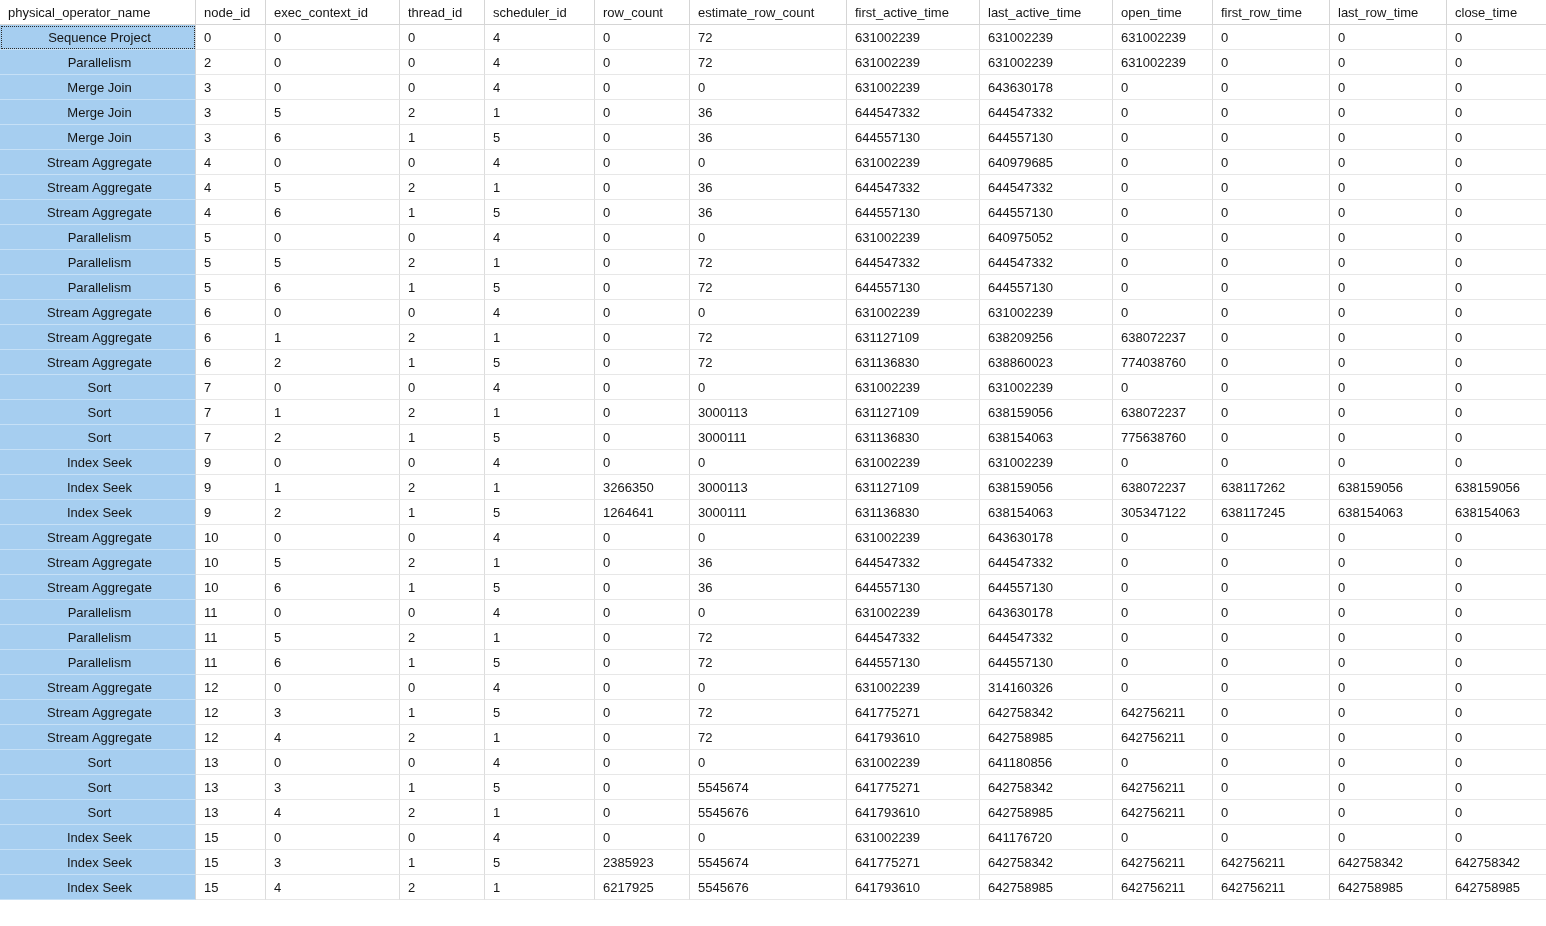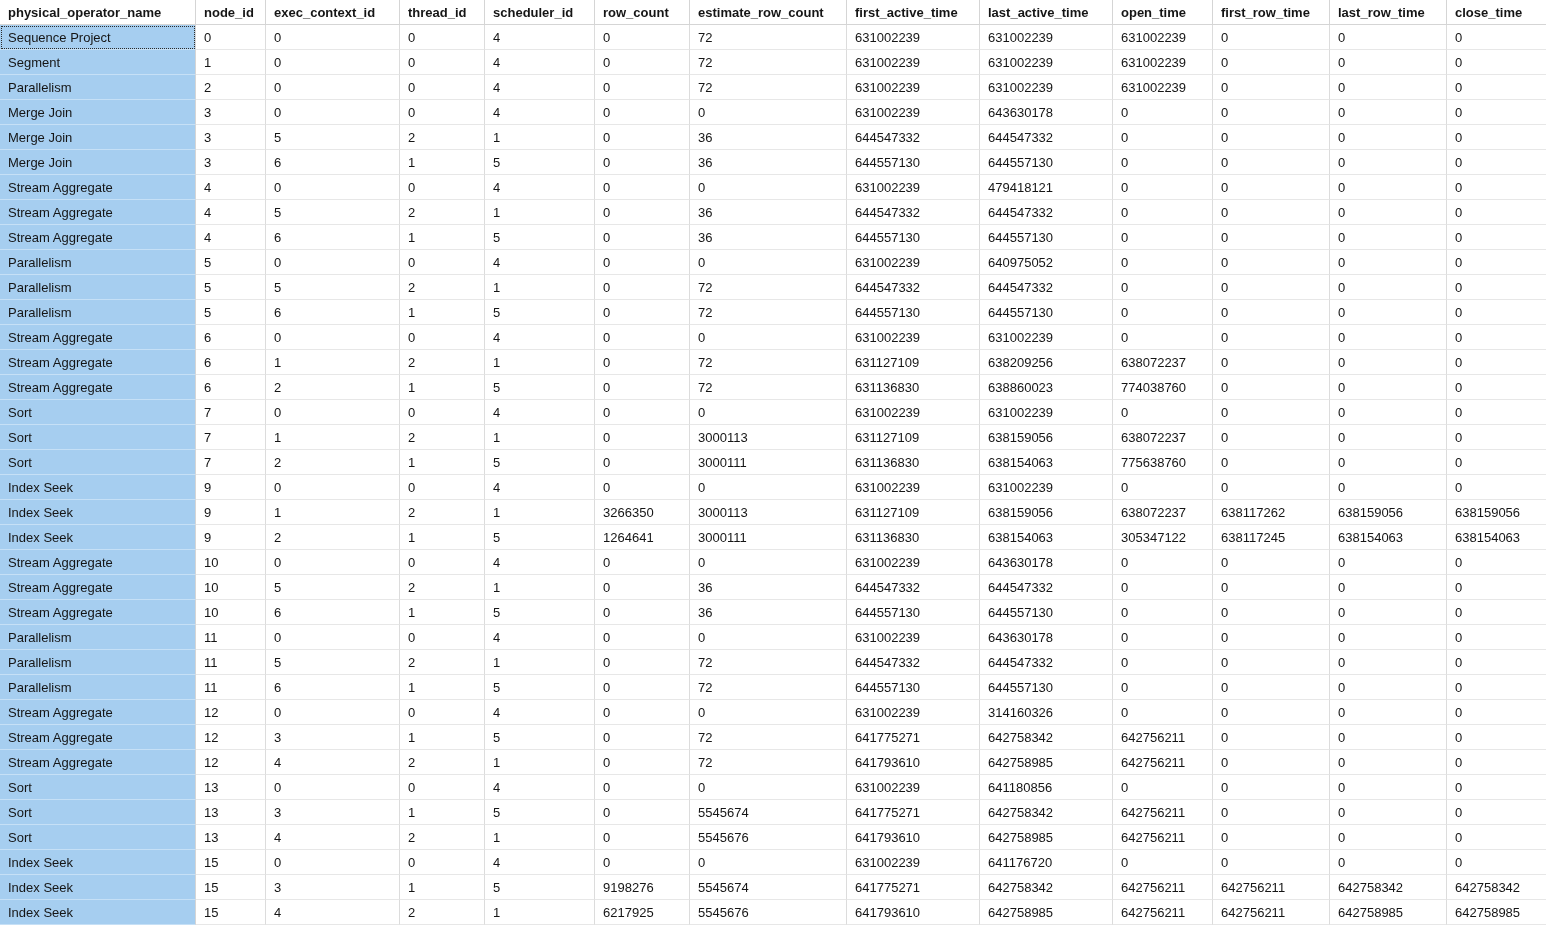--- a/index.html
+++ b/index.html
@@ -18,21 +18,21 @@
   table.results {
     border-collapse: separate;
     border-spacing: 0;
     table-layout: fixed;
     width: 1546px;
     font-size: 13px;
     color: #151515;
   }
   table.results th {
     height: 25px;
-    font-weight: bold;
+    font-weight: normal;
     text-align: left;
     padding: 0 4px 0 8px;
     background: #ffffff;
     border-right: 1px solid #d5d5d5;
     border-bottom: 1px solid #d5d5d5;
     white-space: nowrap;
     overflow: hidden;
     cursor: default;
   }
   table.results th:last-child { border-right: none; }
@@ -44,20 +44,21 @@
     border-bottom: 1px solid #e7e7e7;
     white-space: nowrap;
     overflow: hidden;
     cursor: default;
   }
   table.results td:last-child { border-right: none; }
   table.results td.op-cell {
     background: var(--hl, #a6cef0);
     border-bottom: 1px solid #c6e0f6;
     border-right: 1px solid #d5d5d5;
+    text-align: center;
   }
   table.results td.focused {
     outline: 1px dotted #2b2b2b;
     outline-offset: -2px;
   }
 </style>
 </head>
 <body>
 
 <div class="grid-wrap">
@@ -104,35 +105,20 @@
           <td>0</td>
           <td>72</td>
           <td>631002239</td>
           <td>631002239</td>
           <td>631002239</td>
           <td>0</td>
           <td>0</td>
           <td>0</td>
         </tr>
         <tr>
-          <td class="op-cell">Segment</td>
-          <td>1</td>
-          <td>0</td>
-          <td>0</td>
-          <td>4</td>
-          <td>0</td>
-          <td>72</td>
-          <td>631002239</td>
-          <td>631002239</td>
-          <td>631002239</td>
-          <td>0</td>
-          <td>0</td>
-          <td>0</td>
-        </tr>
-        <tr>
           <td class="op-cell">Parallelism</td>
           <td>2</td>
           <td>0</td>
           <td>0</td>
           <td>4</td>
           <td>0</td>
           <td>72</td>
           <td>631002239</td>
           <td>631002239</td>
           <td>631002239</td>
@@ -187,21 +173,21 @@
         </tr>
         <tr>
           <td class="op-cell">Stream Aggregate</td>
           <td>4</td>
           <td>0</td>
           <td>0</td>
           <td>4</td>
           <td>0</td>
           <td>0</td>
           <td>631002239</td>
-          <td>479418121</td>
+          <td>640979685</td>
           <td>0</td>
           <td>0</td>
           <td>0</td>
           <td>0</td>
         </tr>
         <tr>
           <td class="op-cell">Stream Aggregate</td>
           <td>4</td>
           <td>5</td>
           <td>2</td>
@@ -604,21 +590,21 @@
           <td>0</td>
           <td>0</td>
           <td>0</td>
         </tr>
         <tr>
           <td class="op-cell">Index Seek</td>
           <td>15</td>
           <td>3</td>
           <td>1</td>
           <td>5</td>
-          <td>9198276</td>
+          <td>2385923</td>
           <td>5545674</td>
           <td>641775271</td>
           <td>642758342</td>
           <td>642756211</td>
           <td>642756211</td>
           <td>642758342</td>
           <td>642758342</td>
         </tr>
         <tr>
           <td class="op-cell">Index Seek</td>

